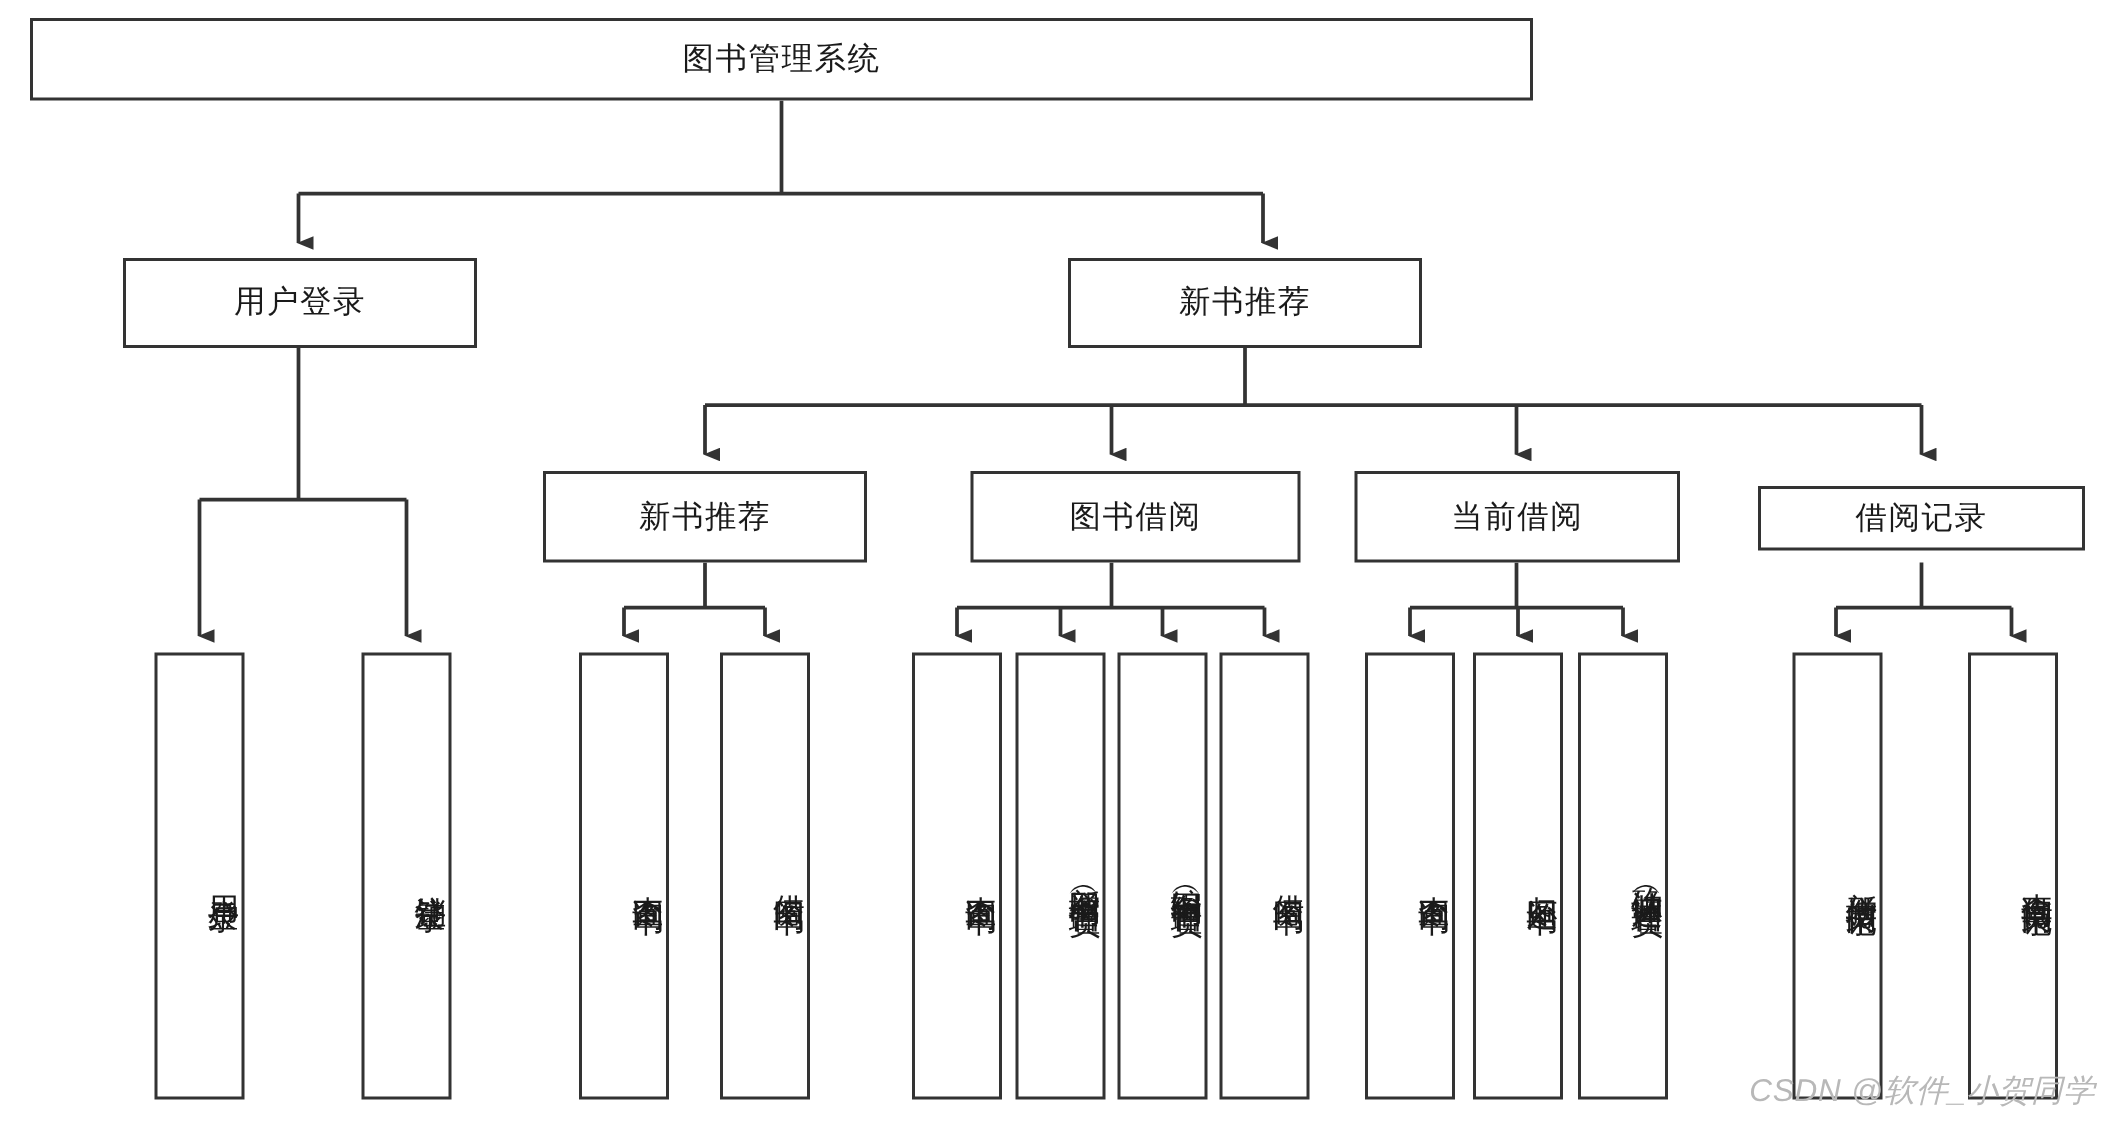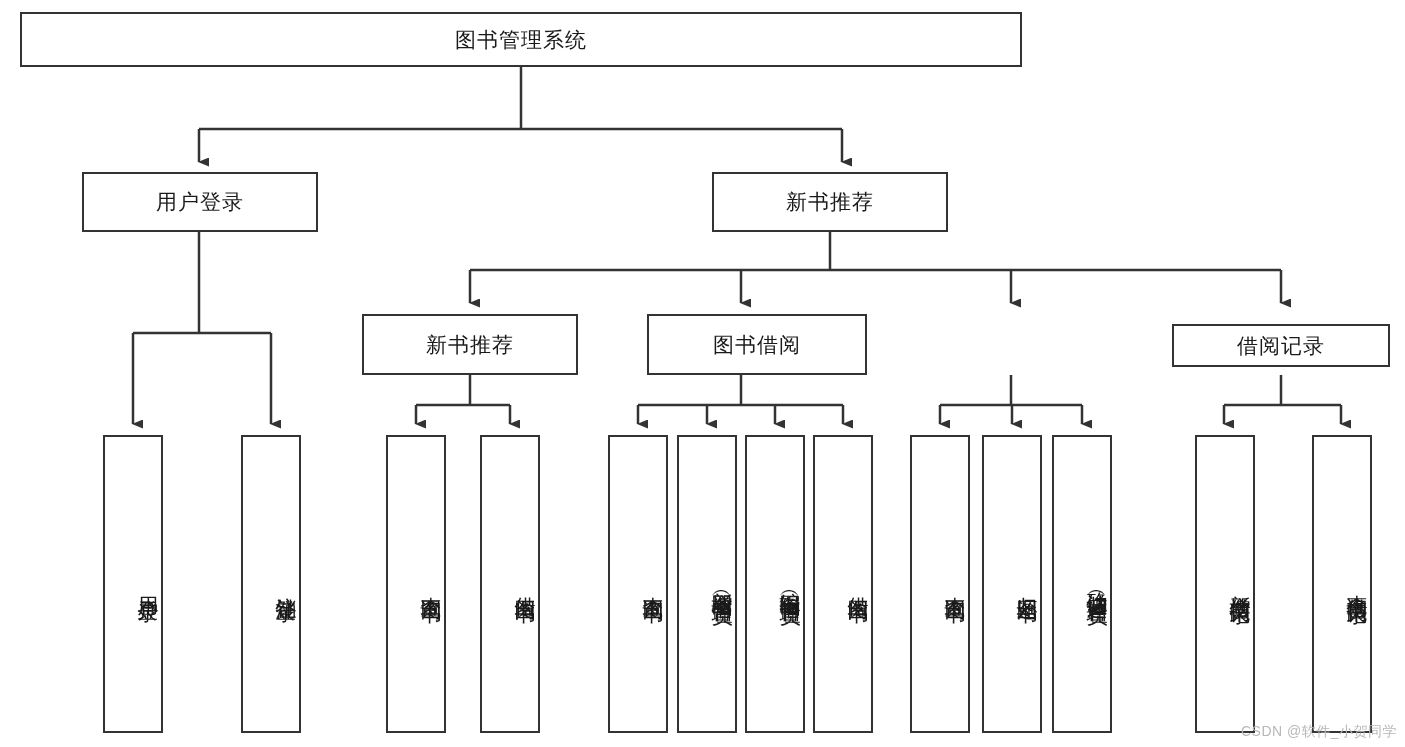--- a/index.html
+++ b/index.html
@@ -58,25 +58,26 @@
     text-align: center;
   }
   .node.vertical .label {
     writing-mode: vertical-rl;
     text-orientation: upright;
   }
   #watermark {
     position: absolute;
     right: 8px;
     bottom: 6px;
-    font-size: 14px;
+    font-size: 21px;
     color: #b8b8b8;
     letter-spacing: 0.5px;
     white-space: nowrap;
     user-select: none;
+    font-style: italic;
   }
 </style>
 </head>
 <body>
 
 <div id="diagram-root">
 
   <svg id="edges-layer" viewBox="0 0 1405 747" width="1405" height="747" xmlns="http://www.w3.org/2000/svg">
     <defs>
       <marker id="arrowhead" markerWidth="9" markerHeight="11" refX="4.5" refY="10" orient="auto" markerUnits="userSpaceOnUse">
@@ -138,20 +139,23 @@
   </div>
 
   <div class="node horizontal" style="left:362px; top:314px; width:216px; height:61px;">
     <span class="label">新书推荐</span>
   </div>
 
   <div class="node horizontal" style="left:631px; top:314px; width:220px; height:61px;margin-left:16px;">
     <span class="label">图书借阅</span>
   </div>
 
+  <div class="node horizontal" style="left:903px; top:314px; width:217px; height:61px;">
+    <span class="label">当前借阅</span>
+  </div>
 
   <div class="node horizontal" style="left:1172px; top:324px; width:218px; height:43px;">
     <span class="label">借阅记录</span>
   </div>
 
   <div class="node vertical" style="left:103px; top:435px; width:60px; height:298px;">
     <span class="label">用户登录</span>
   </div>
 
   <div class="node vertical" style="left:241px; top:435px; width:60px; height:298px;">

